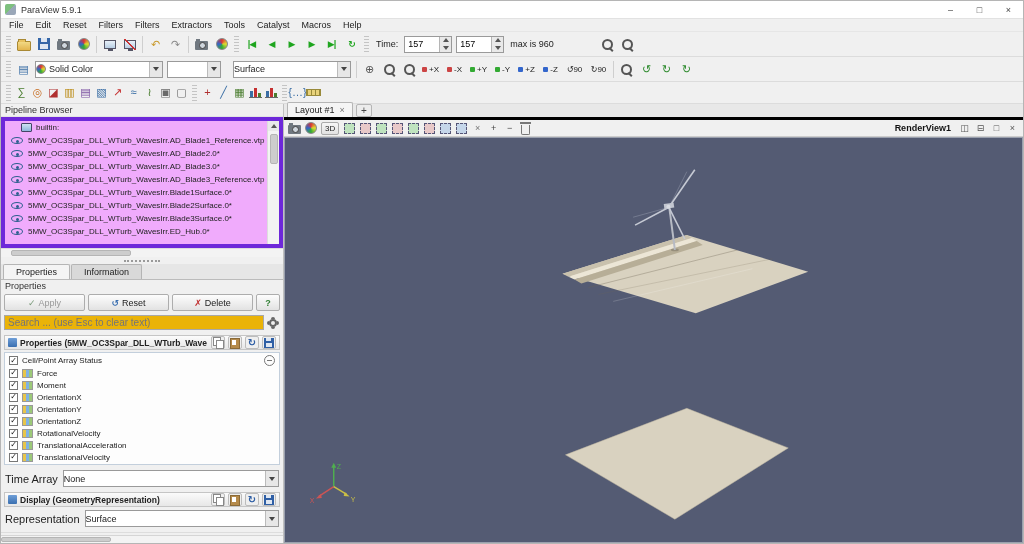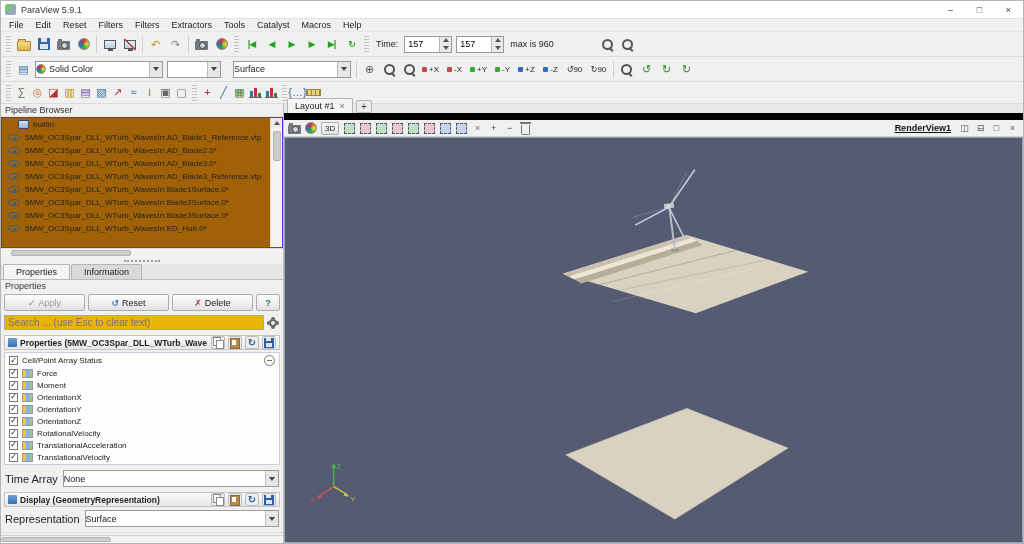--- a/index.html
+++ b/index.html
@@ -63,21 +63,21 @@
 .sel{width:11px;height:11px;border:1px dashed #557}
 .sel-green{background:#bfe3bf}.sel-pink{background:#e8c9c9}.sel-blue{background:#c5d6ea}
 .monitor{width:11px;height:9px;border:1px solid #446;background:linear-gradient(#cfe2f2,#8fb6dc);border-radius:1px;margin-right:4px}
 .eye{width:14px;height:13px;position:relative;flex:0 0 14px;margin-right:4px}
 .eye::before{content:"";position:absolute;left:1px;top:3px;right:1px;bottom:3px;border:1px solid #2f5f8f;border-radius:50%}
 .eye::after{content:"";position:absolute;left:5.5px;top:5.5px;width:3px;height:3px;background:#2f5f8f;border-radius:50%}
 
 .content{flex:1;display:flex;min-height:0}
 .left{width:283px;flex:0 0 283px;display:flex;flex-direction:column;background:#f0f0f0;border-right:1px solid #c0c0c0;min-height:0}
 .panel-title{height:13px;flex:0 0 13px;padding:1px 4px;font-size:9px;color:#333;border-bottom:1px solid #e3e3e3}
-.tree{flex:0 0 131px;position:relative;background:#a16207;border:1px solid #6d28d9;overflow:hidden}
+.tree{flex:0 0 131px;position:relative;background:#f0abfc;border:4px solid #6d28d9;overflow:hidden}
 .trow{height:13px;display:flex;align-items:center;padding-left:5px;white-space:nowrap;overflow:hidden}
 .trow.root{padding-left:16px}
 .tlabel{font-size:8px;color:#222}
 .vscroll{position:absolute;right:0;top:0;bottom:0;width:12px;background:#f3f3f3;border-left:1px solid #ddd;display:flex;flex-direction:column;align-items:center}
 .sbtn{height:10px;width:100%;display:flex;align-items:center;justify-content:center;background:#e9e9e9}
 .vthumb{width:8px;height:30px;background:#cdcdcd;border:1px solid #b5b5b5;border-radius:2px;margin-top:3px}
 .hscroll{height:9px;flex:0 0 9px;background:#f3f3f3;border-top:1px solid #ddd;position:relative}
 .hthumb{position:absolute;left:10px;top:1px;height:6px;width:120px;background:#cdcdcd;border:1px solid #b5b5b5;border-radius:2px}
 .splitter{height:7px;flex:0 0 7px;display:flex;align-items:center;justify-content:center}
 .splitter::before{content:"";width:36px;border-top:2px dotted #9a9a9a}
@@ -115,29 +115,29 @@
 .alabel{font-size:8px;white-space:nowrap}
 .circmin{margin-left:auto;margin-right:4px;width:11px;height:11px;border-radius:50%;border:1px solid #777;background:linear-gradient(#777,#777) center/5px 1px no-repeat}
 .formrow{display:flex;align-items:center;margin:3px 4px;gap:5px;flex:0 0 17px}
 .formlabel{font-size:11px;white-space:nowrap}
 .formrow .combo{flex:1;margin:0}
 .subhead{font-weight:bold;font-size:9px;padding:3px 4px;border-top:1px solid #ddd;margin-top:2px}
 .bottomscroll{flex:0 0 8px;height:8px;background:#f3f3f3;border-top:1px solid #d5d5d5;position:relative}
 .bthumb{position:absolute;left:0;top:1px;height:5px;width:110px;background:#cdcdcd;border:1px solid #b5b5b5;border-radius:2px}
 
 .right{flex:1;display:flex;flex-direction:column;min-width:0;background:#f0f0f0}
-.layout-tabs{height:16px;flex:0 0 16px;display:flex;align-items:flex-end;background:#e8e8e8;border-bottom:7px solid #000000;padding-left:3px}
+.layout-tabs{height:16px;flex:0 0 16px;display:flex;align-items:flex-end;background:#e8e8e8;border-bottom:3px solid #000000;padding-left:3px}
 .ltab{display:flex;align-items:center;gap:5px;padding:1px 7px;background:#f5f5f5;border:1px solid #b5b5b5;border-bottom:none;font-size:9px;height:15px;border-radius:2px 2px 0 0}
 .ltab-close{color:#777;font-size:9px}
 .addtab{width:16px;height:13px;border:1px solid #b5b5b5;background:#ececec;margin-left:3px;display:flex;align-items:center;justify-content:center;font-size:10px;color:#444;border-radius:2px}
 .view-toolbar{height:17px;flex:0 0 17px;display:flex;align-items:center;gap:1px;padding:1px 3px;background:#f0f0f0;border-bottom:1px solid #ccc}
 .vt-icon{width:15px;height:14px;display:flex;align-items:center;justify-content:center}
 .vt-icon .ii{font-size:9px}
 .mode3d{border:1px solid #aaa;background:linear-gradient(#f6f6f6,#e2e2e2);padding:0 3px;height:13px;font-size:8px;display:flex;align-items:center;border-radius:2px;margin:0 2px}
-.viewtitle{margin-left:auto;font-size:9px;font-weight:bold;text-decoration:underline;color:#111;padding-right:5px}
+.viewtitle{margin-left:auto;font-size:9px;font-weight:bold;color:#111;padding-right:5px}
 .viewport{flex:1;position:relative;background:#545b73;border:1px solid #9aa0ae;min-height:0}
 .scene{width:100%;height:100%;display:block}
 </style>
 </head>
 <body>
 
 <div class="app">
 
   <div class="titlebar">
     <div class="appicon"></div>

